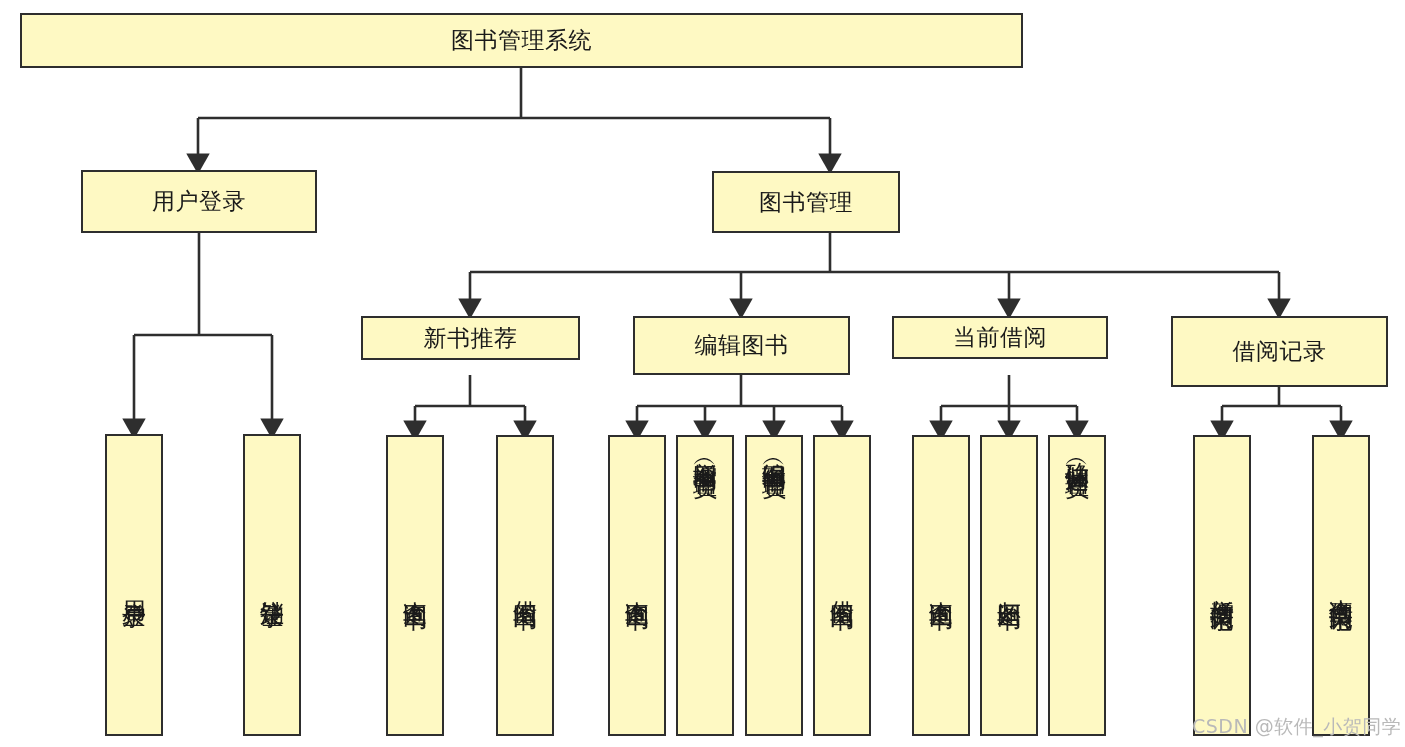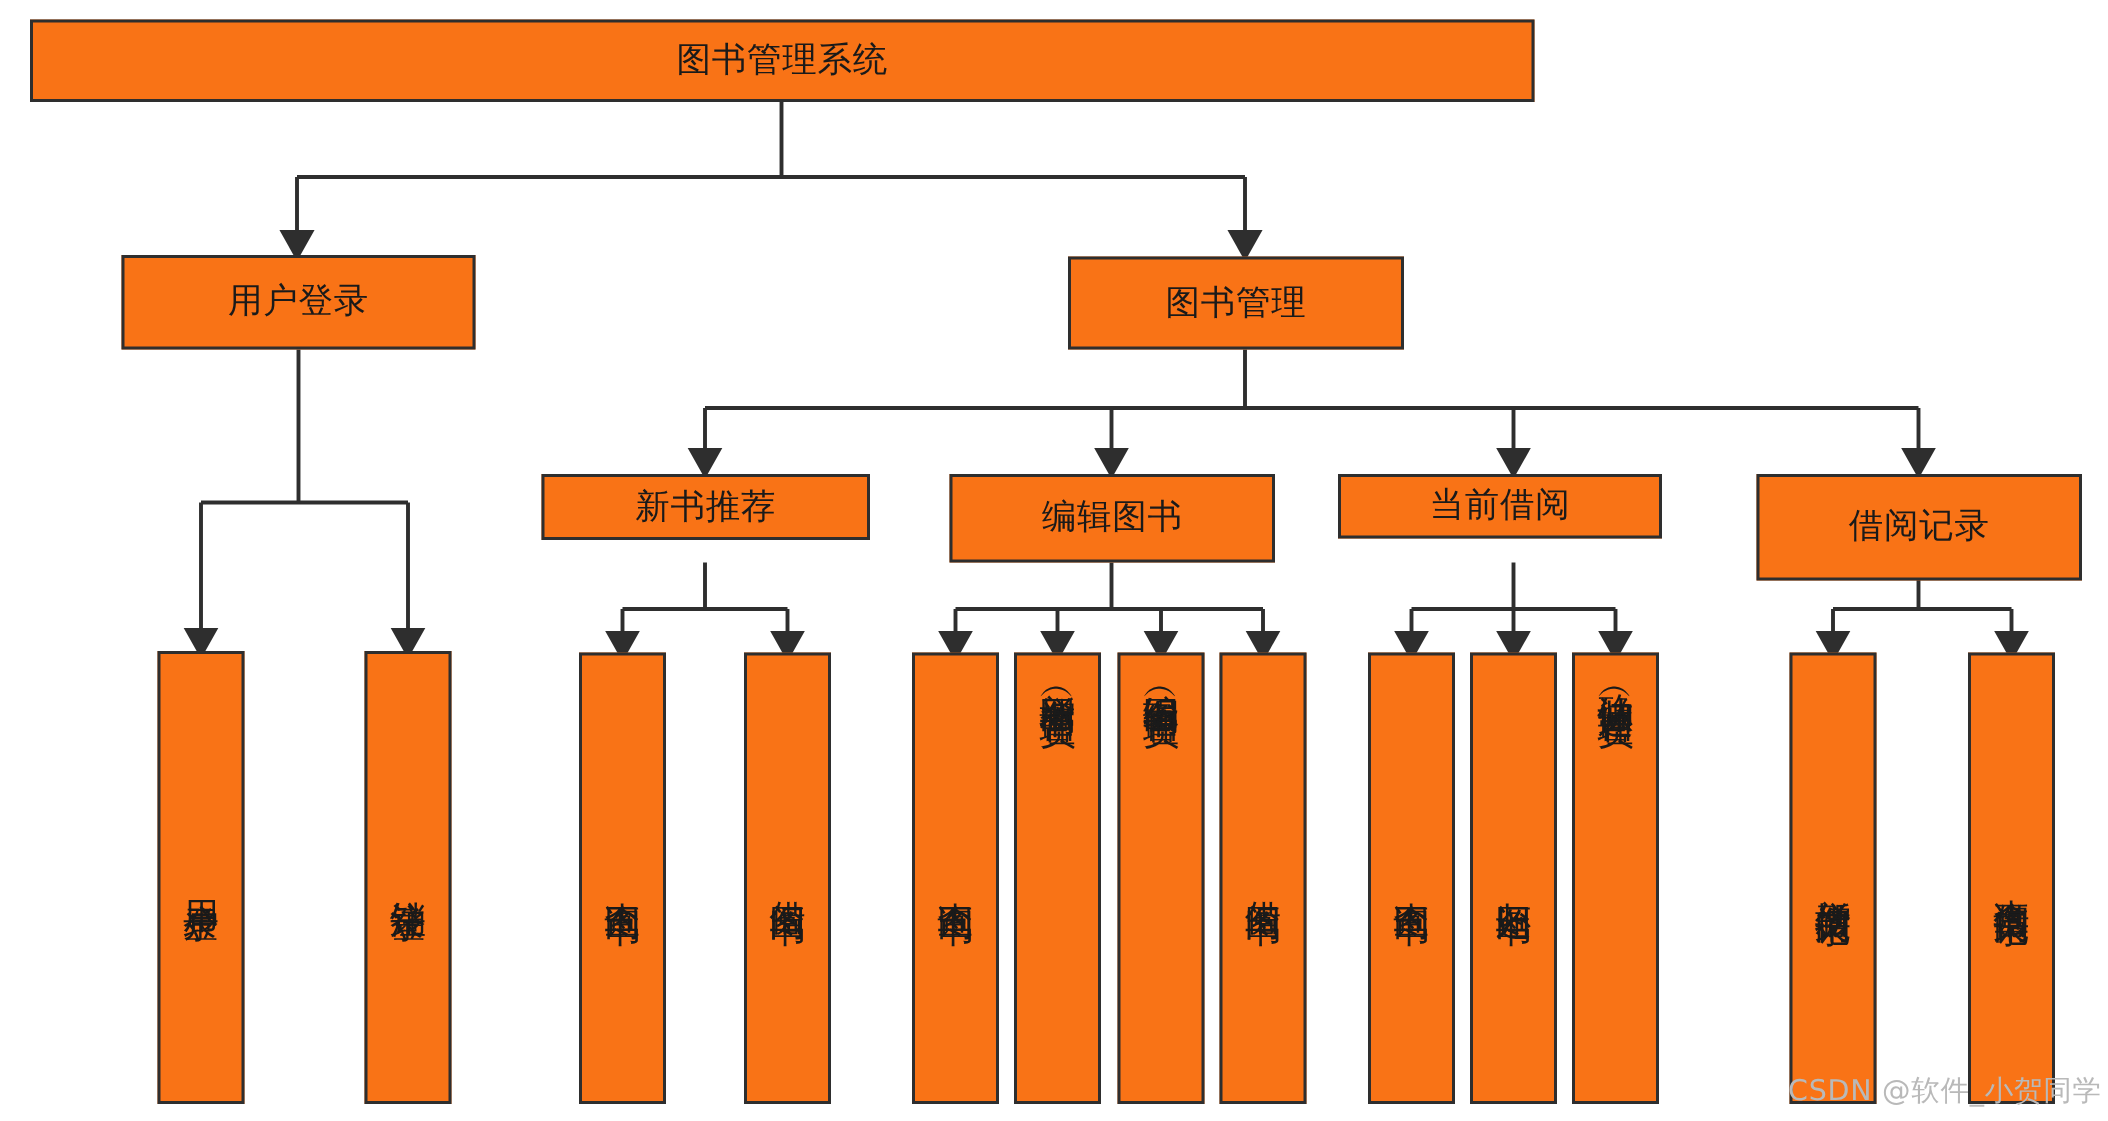--- a/index.html
+++ b/index.html
@@ -24,21 +24,21 @@
     left: 0;
     top: 0;
     width: 1405px;
     height: 747px;
     pointer-events: none;
   }
   .node {
     position: absolute;
     box-sizing: border-box;
     border: 2.5px solid #2e2e2e;
-    background: #f97316;
+    background: #fef9c3;
     display: flex;
     align-items: center;
     justify-content: center;
     color: #1a1a1a;
   }
   .node .label {
     display: block;
     text-align: center;
     line-height: 1.05;
   }
@@ -129,21 +129,21 @@
     </g>
   </svg>
 
   <div class="node horizontal" style="left:20px; top:13px; width:1003px; height:55px;">
     <span class="label">图书管理系统</span>
   </div>
 
   <div class="node horizontal" style="left:81px; top:170px; width:236px; height:63px;">
     <span class="label">用户登录</span>
   </div>
-  <div class="node horizontal" style="left:712px; top:171px; width:224px; height:62px;">
+  <div class="node horizontal" style="left:712px; top:171px; width:188px; height:62px;">
     <span class="label">图书管理</span>
   </div>
 
   <div class="node horizontal" style="left:361px; top:316px; width:219px; height:44px;">
     <span class="label">新书推荐</span>
   </div>
   <div class="node horizontal" style="left:633px; top:316px; width:217px; height:59px;">
     <span class="label">编辑图书</span>
   </div>
   <div class="node horizontal" style="left:892px; top:316px; width:216px; height:43px;">

